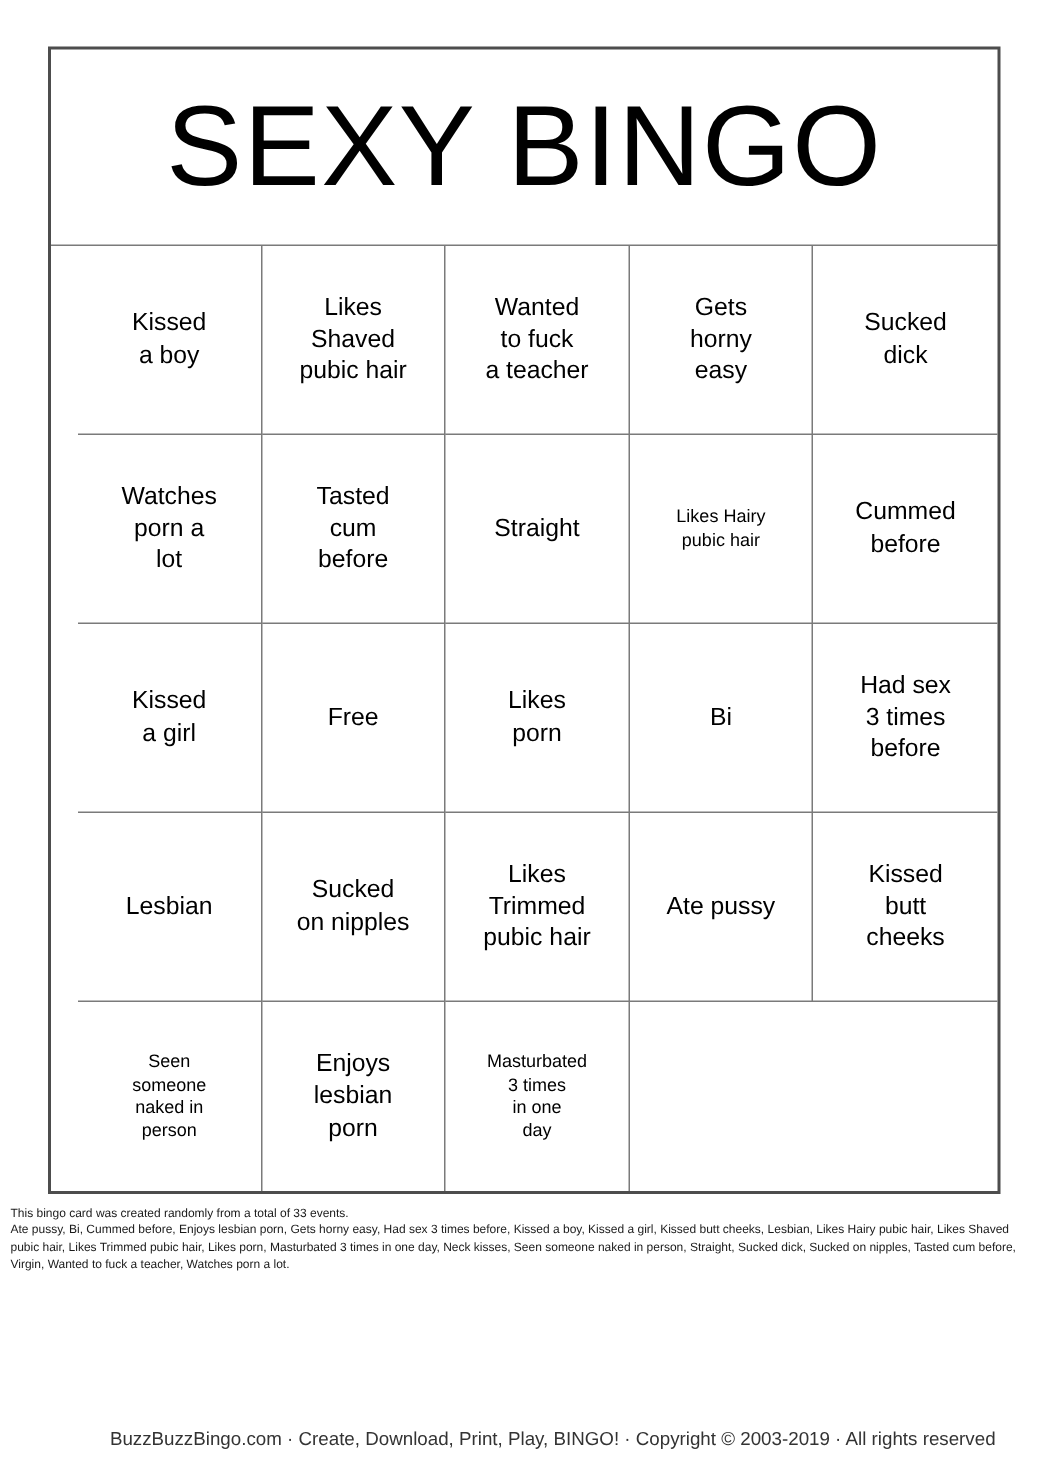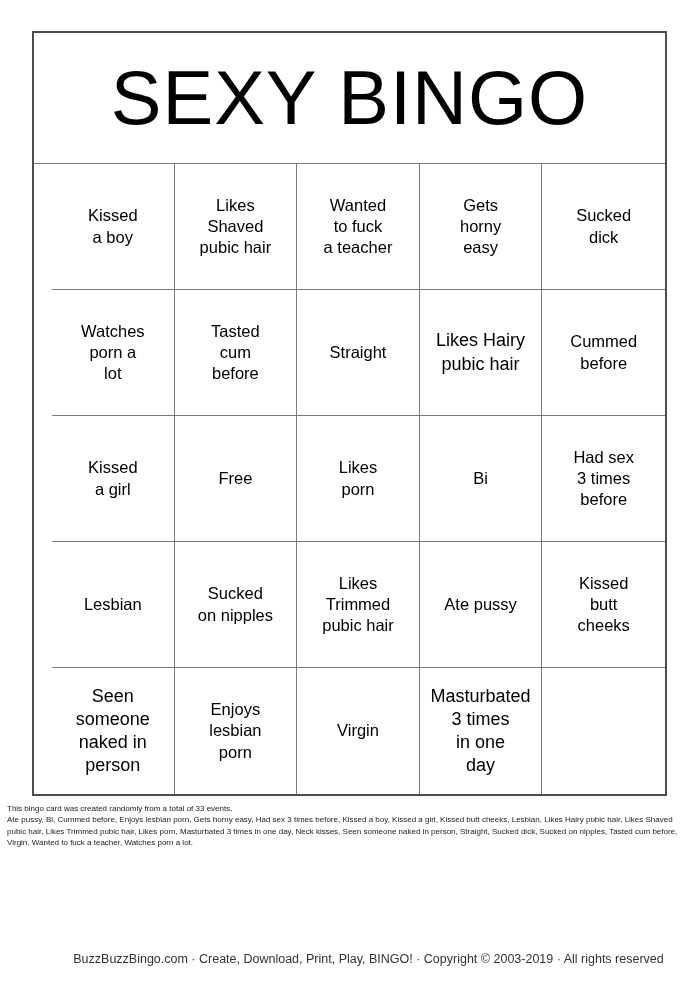--- a/index.html
+++ b/index.html
@@ -81,21 +81,21 @@
 
   .cell-text {
     font-size: 16.5px;
     line-height: 1.28;
     text-align: center;
     color: #000000;
     word-wrap: break-word;
     max-width: 100%;
   }
   .cell-text.sm {
-    font-size: 18px;
+    font-size: 12px;
   }
 
   
   .footnote {
     position: absolute;
     left: 7px;
     top: 803px;
     width: 684px;
     font-size: 8px;
     line-height: 1.42;
@@ -194,23 +194,20 @@
         <div class="cell">
           <div class="cell-text">Kissed<br>butt<br>cheeks</div>
         </div>
         <div class="cell">
           <div class="cell-text sm">Seen<br>someone<br>naked in<br>person</div>
         </div>
         <div class="cell">
           <div class="cell-text">Enjoys<br>lesbian<br>porn</div>
         </div>
         <div class="cell">
-          <div class="cell-text">Virgin</div>
-        </div>
-        <div class="cell">
           <div class="cell-text sm">Masturbated<br>3 times<br>in one<br>day</div>
         </div>
       </div>
 
   </div>
 
   <div class="footnote">
     <span class="footnote-line">This bingo card was created randomly from a total of 33 events.</span>
     <span class="footnote-events">Ate pussy, Bi, Cummed before, Enjoys lesbian porn, Gets horny easy, Had sex 3 times before, Kissed a boy, Kissed a girl, Kissed butt cheeks, Lesbian, Likes Hairy pubic hair, Likes Shaved pubic hair, Likes Trimmed pubic hair, Likes porn, Masturbated 3 times in one day, Neck kisses, Seen someone naked in person, Straight, Sucked dick, Sucked on nipples, Tasted cum before, Virgin, Wanted to fuck a teacher, Watches porn a lot.</span>
   </div>

